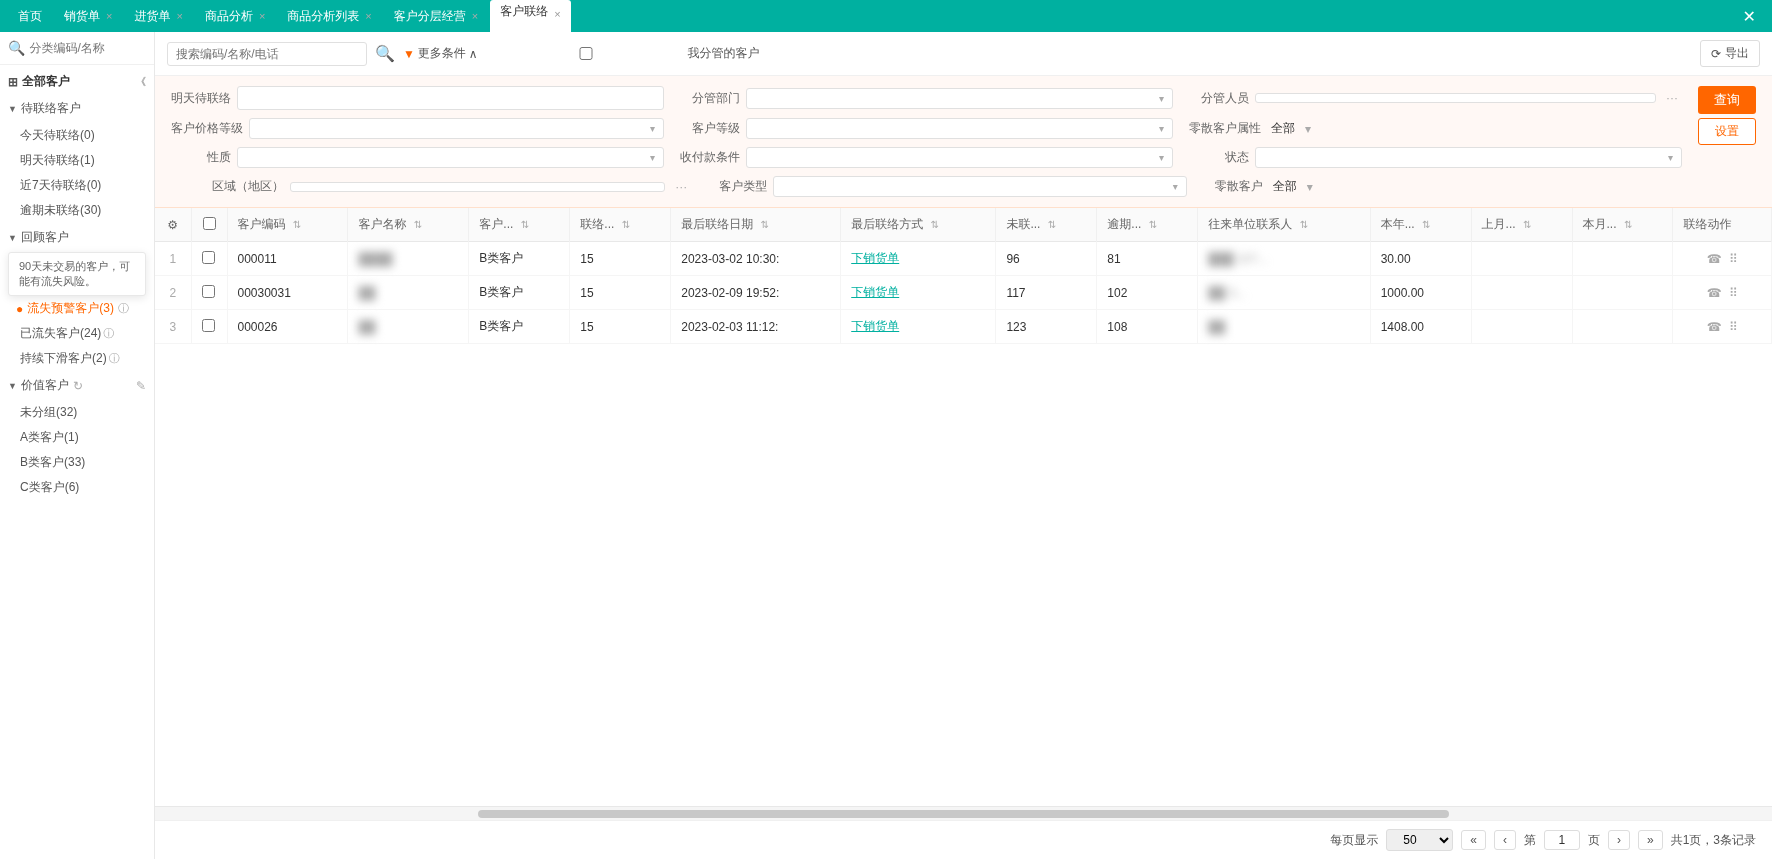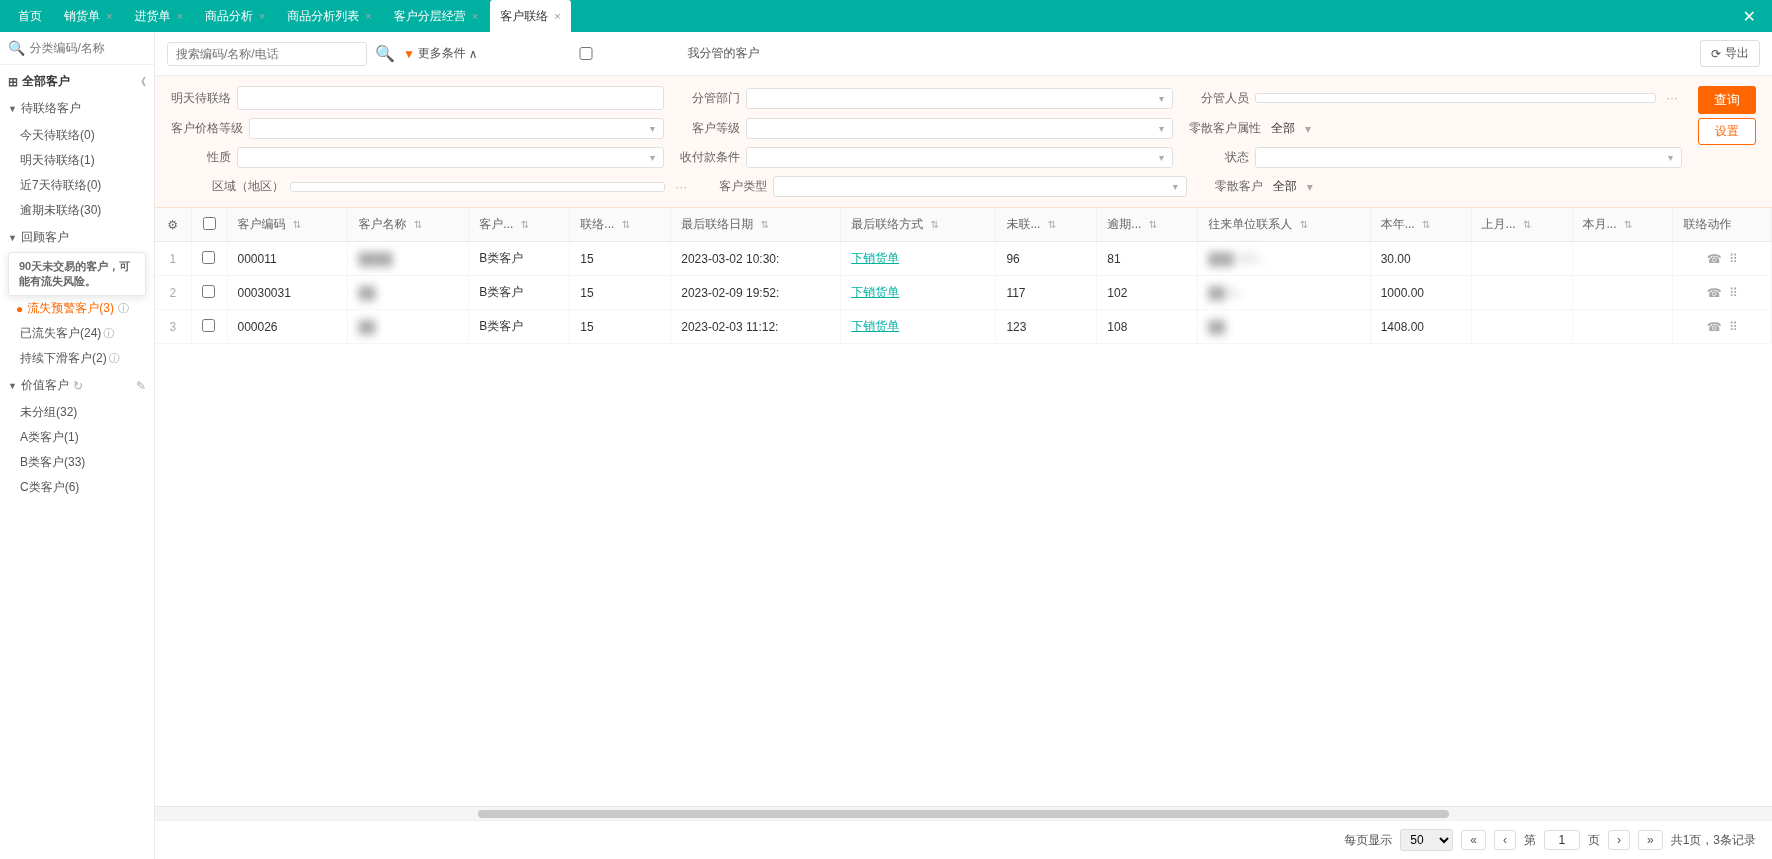--- a/index.html
+++ b/index.html
@@ -21,20 +21,21 @@
       display: flex;
       align-items: center;
       cursor: pointer;
       font-size: 12px;
       white-space: nowrap;
     }
     .top-nav .nav-item.active {
       background: #fff;
       color: #333;
       border-radius: 3px 3px 0 0;
+      align-items: flex-end;
     }
     .top-nav .nav-item .close-btn {
       margin-left: 6px;
       font-size: 11px;
       color: #aaa;
       cursor: pointer;
     }
     .top-nav .nav-item.active .close-btn { color: #999; }
     .top-nav-right {
       margin-left: auto;
@@ -107,21 +108,20 @@
     
     .tooltip-box {
       background: #fff;
       border: 1px solid #e8e8e8;
       border-radius: 3px;
       padding: 6px 10px;
       color: #666;
       font-size: 11px;
       margin: 0 8px;
       box-shadow: 0 2px 8px rgba(0,0,0,0.1);
-      font-weight: bold;
     }
 
     
     .content-area {
       flex: 1;
       display: flex;
       flex-direction: column;
       overflow: hidden;
       background: #fff;
     }
@@ -295,21 +295,21 @@
       align-items: center;
       justify-content: flex-end;
       padding: 8px 16px;
       border-top: 1px solid #f0f0f0;
       gap: 8px;
       color: #555;
     }
     .pagination-bar select {
       border: 1px solid #ddd;
       border-radius: 3px;
-      padding: 2px 5px;
+      padding: 2px 12px;
       font-size: 12px;
     }
     .page-btn {
       border: 1px solid #ddd;
       background: #fff;
       border-radius: 3px;
       padding: 2px 8px;
       cursor: pointer;
       color: #555;
     }

